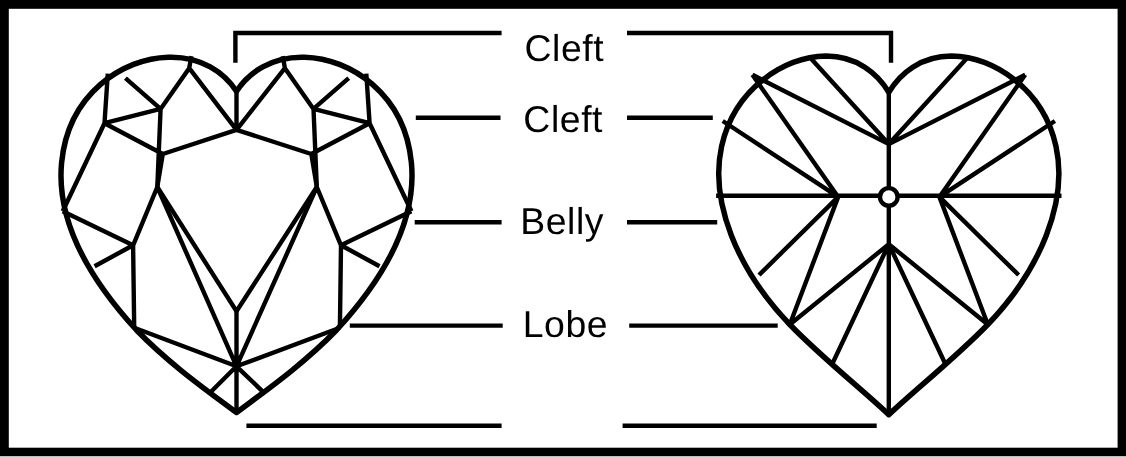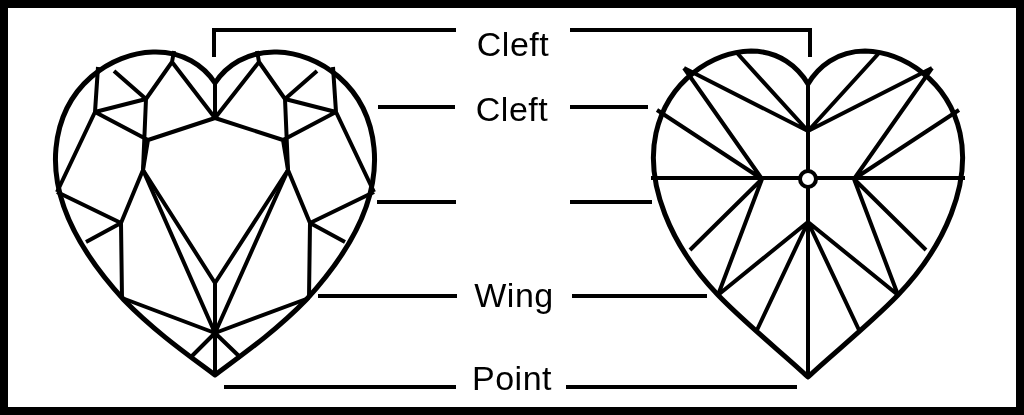--- a/index.html
+++ b/index.html
@@ -141,16 +141,16 @@
       <path d="M318,296 L457,296"></path>
       <path d="M572,296 L707,296"></path>
 
       <path d="M224,387 L456,387"></path>
       <path d="M566,387 L797,387"></path>
     </g>
   </svg>
 
   <div class="part-label lbl-cleft">Cleft</div>
   <div class="part-label lbl-lobe">Cleft</div>
-  <div class="part-label lbl-wing">Wing</div>
-  <div class="part-label lbl-point">Point</div>
+  <div class="part-label lbl-belly">Belly</div>
+  <div class="part-label lbl-wing">Lobe</div>
 
 </div>
 
 </body></html>

